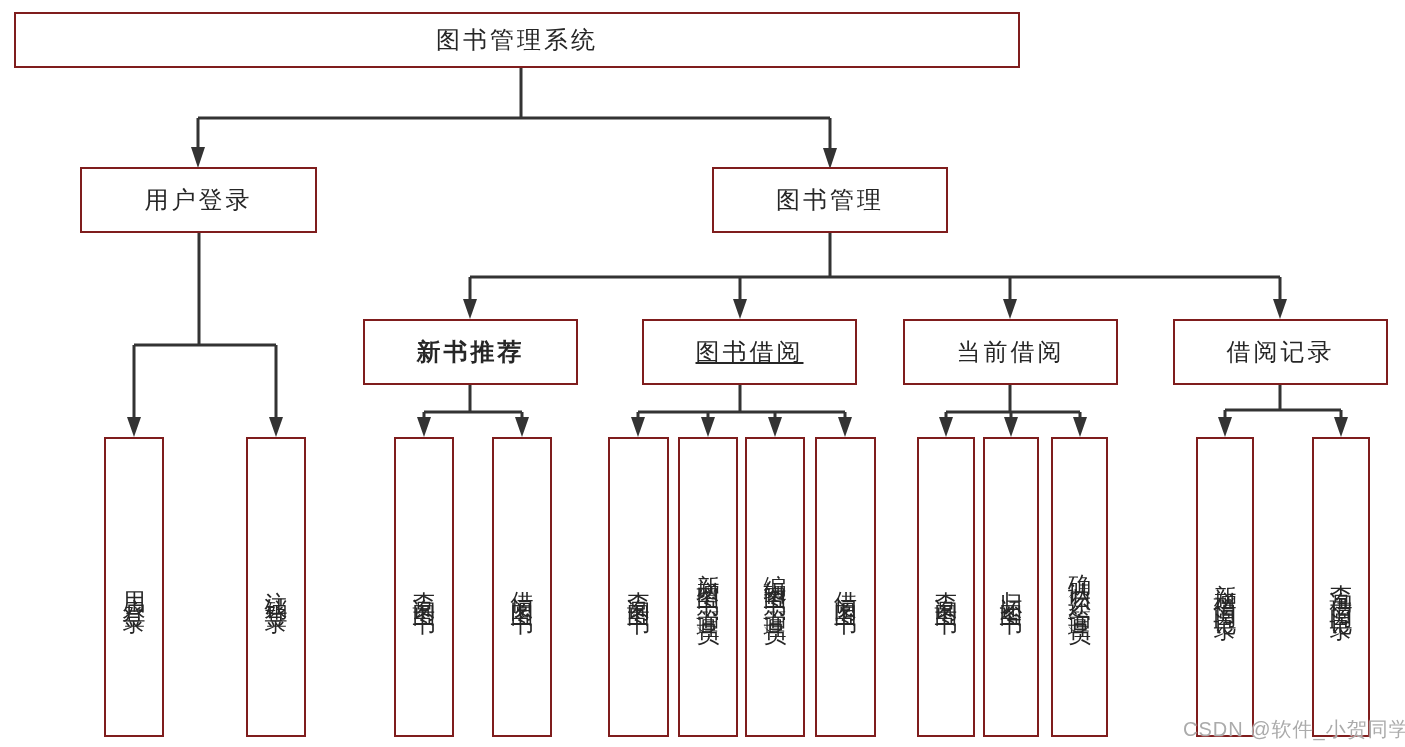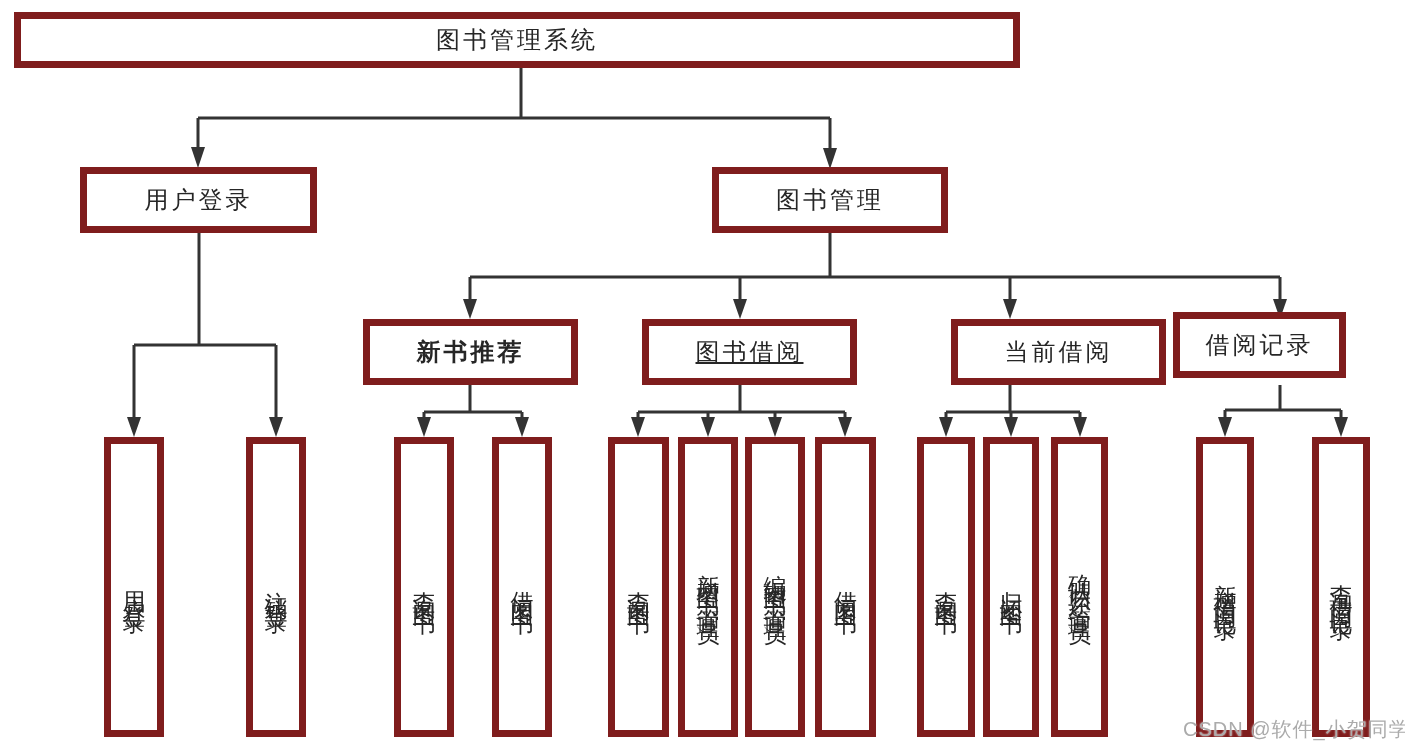--- a/index.html
+++ b/index.html
@@ -12,21 +12,21 @@
     overflow: hidden;
   }
   .wires {
     position: absolute;
     left: 0; top: 0;
     width: 1405px; height: 747px;
   }
   .box {
     position: absolute;
     box-sizing: border-box;
-    border: 7px solid #7f1d1d;
+    border: 2px solid #7f1d1d;
     background: #ffffff;
     color: #262626;
     display: flex;
     align-items: center;
     justify-content: center;
     text-align: center;
   }
   .hbox {
     font-size: 24px;
     letter-spacing: 3px;
@@ -122,24 +122,24 @@
   <div class="box hbox" style="left:712px; top:167px; width:236px; height:66px;justify-content:center;">
     <span>图书管理</span>
   </div>
 
   <div class="box hbox" style="left:363px; top:319px; width:215px; height:66px;font-weight:bold;">
     <span>新书推荐</span>
   </div>
   <div class="box hbox" style="left:642px; top:319px; width:215px; height:66px;text-decoration:underline;">
     <span>图书借阅</span>
   </div>
-  <div class="box hbox" style="left:903px; top:319px; width:215px; height:66px;margin-left:48px;">
+  <div class="box hbox" style="left:903px; top:319px; width:215px; height:66px;">
     <span>当前借阅</span>
   </div>
-  <div class="box hbox" style="left:1173px; top:312px; width:173px; height:66px;text-align:right;">
+  <div class="box hbox" style="left:1173px; top:319px; width:215px; height:66px;text-align:right;">
     <span>借阅记录</span>
   </div>
 
   <div class="box vbox" style="left:104px; top:437px; width:60px; height:300px;">
     <span>用户登录</span>
   </div>
   <div class="box vbox" style="left:246px; top:437px; width:60px; height:300px;">
     <span>注销登录</span>
   </div>
 

